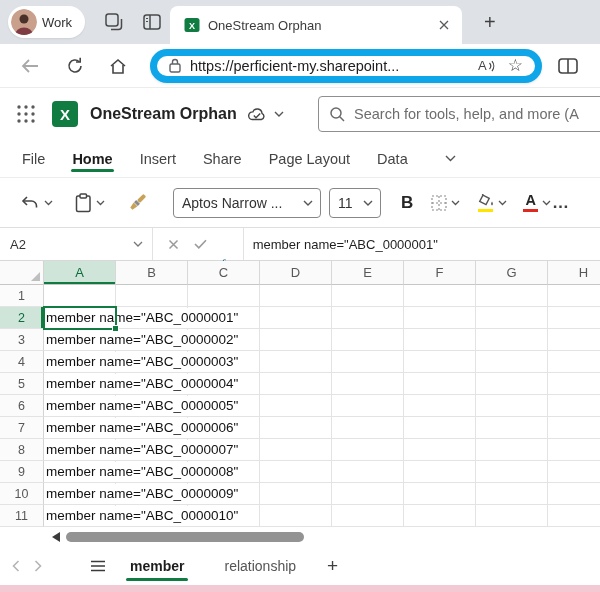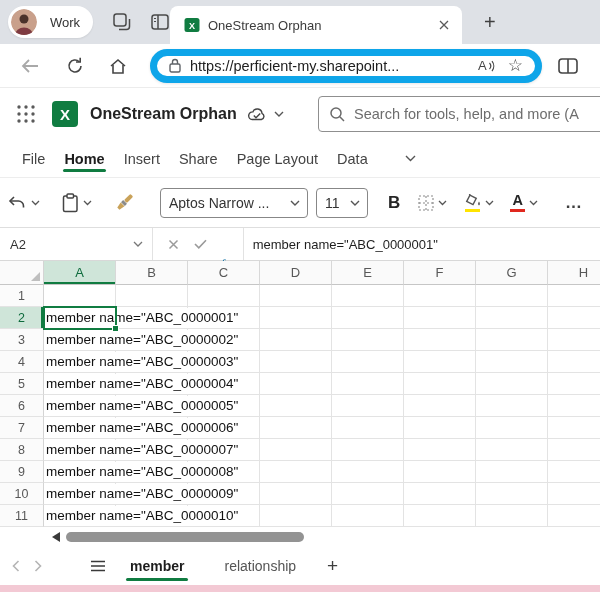--- a/index.html
+++ b/index.html
@@ -6,21 +6,21 @@
   html,body { width:600px; height:592px; overflow:hidden; }
   body { font-family:"Liberation Sans","DejaVu Sans",sans-serif; background:#fff; }
   :root{
     --excel-green:#107C41; --header-highlight:#CFE5D9; --grid-line:#E3E3E3;
     --fill-yellow:#FFE400; --font-red:#E0281E; --tabstrip-bg:#DEE1E6; --bottom-strip:#F3C9D4;
   }
   .screen{position:relative;width:600px;height:592px;overflow:hidden;background:#fff;}
 
   
   .tabstrip{height:44px;background:var(--tabstrip-bg);display:flex;align-items:center;position:relative;}
-  .profile-pill{margin-left:8px;height:32px;border-radius:16px;background:#fff;display:flex;align-items:center;gap:13px;padding:0 13px 0 3px;box-shadow:0 1px 2px rgba(0,0,0,.08);}
+  .profile-pill{margin-left:8px;height:32px;border-radius:16px;background:#fff;display:flex;align-items:center;gap:5px;padding:0 13px 0 3px;box-shadow:0 1px 2px rgba(0,0,0,.08);}
   .avatar{width:26px;height:26px;border-radius:50%;overflow:hidden;flex:none;}
   .profile-label{font-size:13px;color:#333;}
   .strip-icon{margin-left:20px;display:flex;align-items:center;}
   .browser-tab{position:absolute;left:170px;top:6px;width:292px;height:38px;background:#fff;border-radius:8px 8px 0 0;display:flex;align-items:center;padding:0 10px 0 14px;gap:8px;}
   .tab-title{flex:1;font-size:13px;color:#3c3c3c;white-space:nowrap;overflow:hidden;text-overflow:ellipsis;}
   .tab-close{display:flex;align-items:center;padding:3px;border-radius:4px;}
   .newtab{position:absolute;left:478px;top:10px;font-size:20px;color:#3f3f3f;line-height:24px;padding:0 6px;}
 
   
   .navbar{height:44px;background:#fff;display:flex;align-items:center;padding-left:20px;border-bottom:1px solid #ececec;}
@@ -45,21 +45,21 @@
   .search-input::placeholder{color:#6d6d6d;opacity:1;}
 
   
   .menubar{height:37px;display:flex;align-items:center;padding-left:22px;gap:27px;}
   .menu-item{font-size:14.5px;color:#444;position:relative;height:100%;display:flex;align-items:center;cursor:default;}
   .menu-item.active{color:#1d1d1d;font-weight:700;}
   .menu-item.active::after{content:'';position:absolute;left:-1px;right:-1px;bottom:5px;height:3px;border-radius:2px;background:var(--excel-green);}
   .menu-chev{margin-left:10px;}
 
   
-  .ribbon{height:51px;border-top:1px solid #ededed;border-bottom:1px solid #dedede;display:flex;align-items:center;padding:0 7px;}
+  .ribbon{height:51px;border-top:1px solid #ededed;border-bottom:1px solid #dedede;display:flex;align-items:center;padding:0 20px;}
   .rgroup{display:flex;align-items:center;gap:4px;flex:none;}
   .stack{display:flex;flex-direction:column;align-items:center;justify-content:center;gap:2px;}
   .combo{display:flex;align-items:center;border:1px solid #878787;border-radius:4px;height:30px;background:#fff;flex:none;}
   .combo .lbl{padding:0 8px;font-size:14px;color:#333;white-space:nowrap;overflow:hidden;}
   .combo .chev{margin-right:7px;}
   .font-combo{width:148px;margin-left:24px;}
   .font-combo .lbl{flex:1;}
   .size-combo{width:52px;margin-left:8px;justify-content:space-between;}
   .bold-btn{margin-left:20px;font-size:17px;font-weight:700;color:#262626;}
   .color-glyph{font-size:14.5px;font-weight:700;color:#262626;line-height:14px;}
@@ -231,21 +231,21 @@
         <svg width="16" height="16">
             <circle cx="7" cy="7" r="5" fill="none" stroke="#6a6a6a" stroke-width="1.5"></circle>
             <path d="M10.8 10.8 L15 15" stroke="#6a6a6a" stroke-width="1.5"></path>
           </svg>
       </span>
       <input class="search-input" type="text" placeholder="Search for tools, help, and more (A" style="">
     </div>
   </div>
 
   <div class="menubar">
-    <div id="menu-items" style="display:flex;gap:19px;height:100%;align-items:center;">
+    <div id="menu-items" style="display:flex;gap:27px;height:100%;align-items:center;">
         <div class="menu-item">File</div>
         <div class="menu-item active">Home</div>
         <div class="menu-item">Insert</div>
         <div class="menu-item">Share</div>
         <div class="menu-item">Page Layout</div>
         <div class="menu-item">Data</div>
       </div>
     <span class="chev menu-chev">
       <svg width="11" height="7">
           <path d="M1 1 L5.5 5.5 L10 1" stroke="#555" fill="none" stroke-width="1.4"></path>

